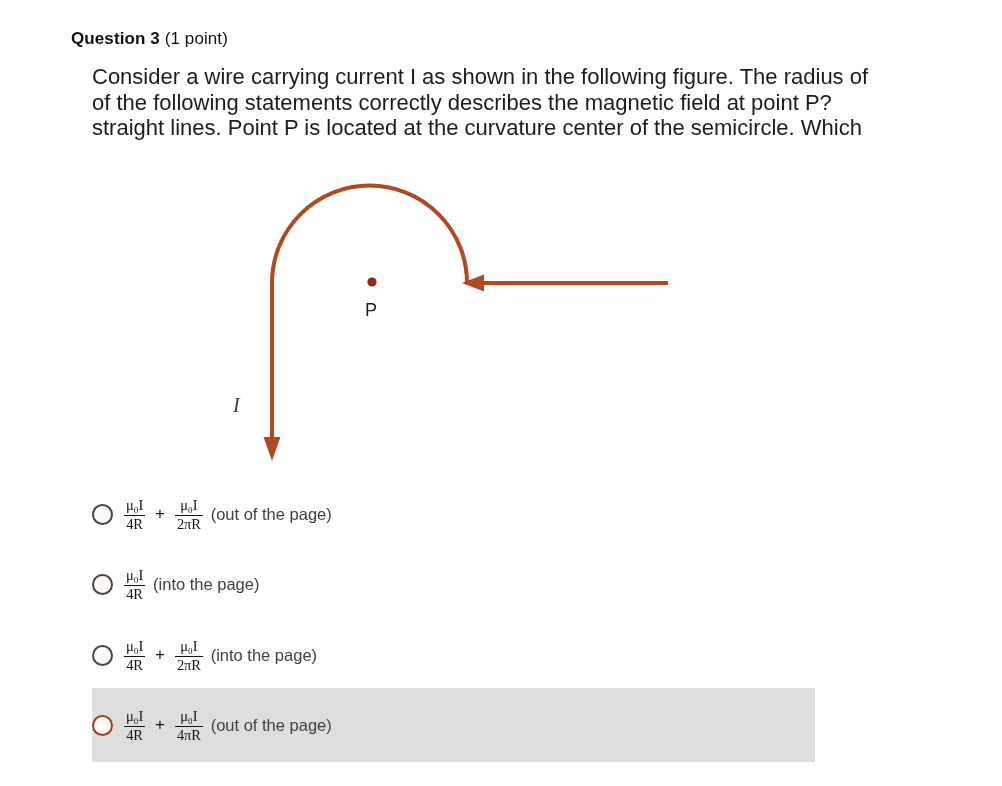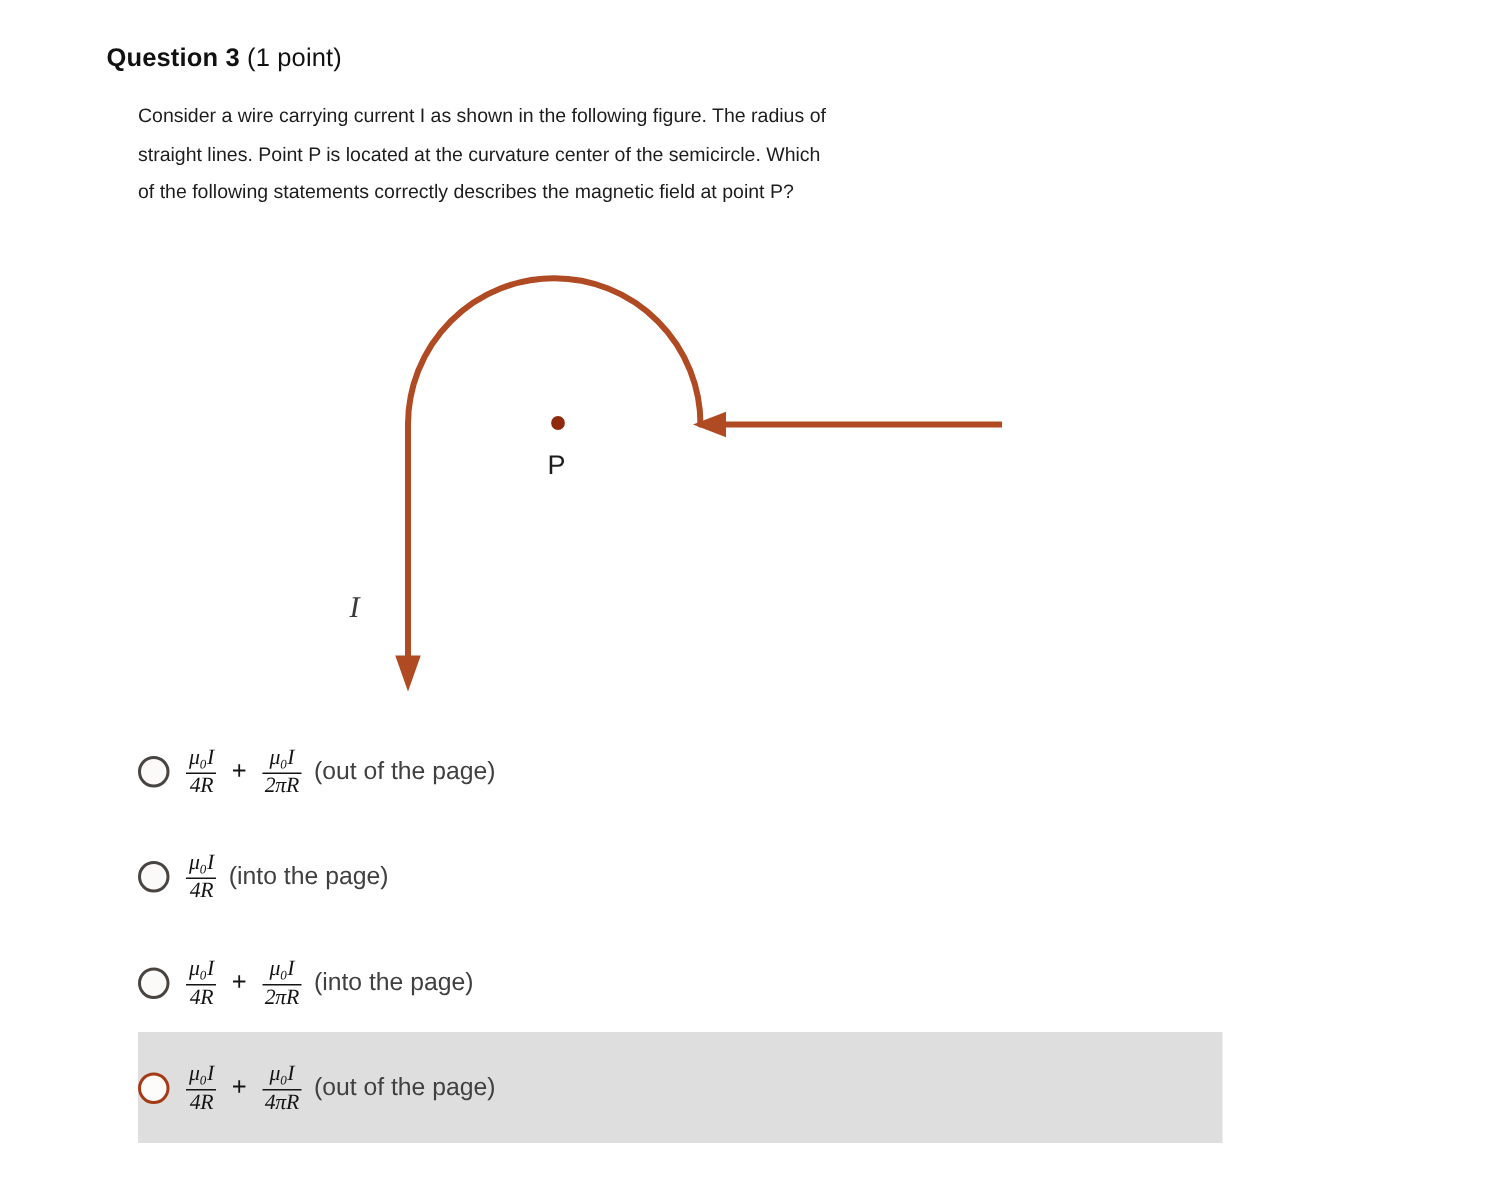--- a/index.html
+++ b/index.html
@@ -42,21 +42,21 @@
     font-weight: normal;
     color: #111111;
   }
 
   
   .q-body {
     position: absolute;
     left: 92px;
     top: 64px;
     width: 730px;
-    font-size: 13px;
+    font-size: 22px;
     line-height: 25.5px;
     color: #1c1c1c;
   }
   .q-body .line { white-space: nowrap; display: block; }
 
   
   .figure {
     position: absolute;
     left: 0;
     top: 160px;
@@ -126,21 +126,20 @@
     white-space: nowrap;
   }
 
   
   .frac {
     display: inline-flex;
     flex-direction: column;
     align-items: center;
     justify-content: center;
     font-family: "Liberation Serif", serif;
-    font-style: italic;
     font-size: 14.5px;
     line-height: 1.08;
     vertical-align: middle;
     margin: 0 1px;
     position: relative;
     top: 1px;
   }
   .frac .num {
     padding: 0 2px 1px 2px;
     letter-spacing: -0.2px;
@@ -168,22 +167,22 @@
 
 <div class="page">
 
   <div class="q-header">
     <span class="q-label">Question 3</span>
     <span class="q-points">(1 point)</span>
   </div>
 
   <div class="q-body">
     <span class="line">Consider a wire carrying current I as shown in the following figure. The radius of</span>
+    <span class="line">of the following statements correctly describes the magnetic field at point P?</span>
     <span class="line">straight lines. Point P is located at the curvature center of the semicircle. Which</span>
-    <span class="line">of the following statements correctly describes the magnetic field at point P?</span>
   </div>
 
   <div class="figure">
     <svg width="1002" height="320" viewBox="0 0 1002 320" xmlns="http://www.w3.org/2000/svg">
 
       <path d="M 272,123 A 97.5,97.5 0 0 1 467,123" fill="none" stroke="#b04a22" stroke-width="4" stroke-linecap="round"></path>
 
       <line x1="272" y1="121" x2="272" y2="285" stroke="#b04a22" stroke-width="4" stroke-linecap="butt"></line>
 
       <polygon points="272,301 263.5,277 280.5,277" fill="#b04a22"></polygon>

